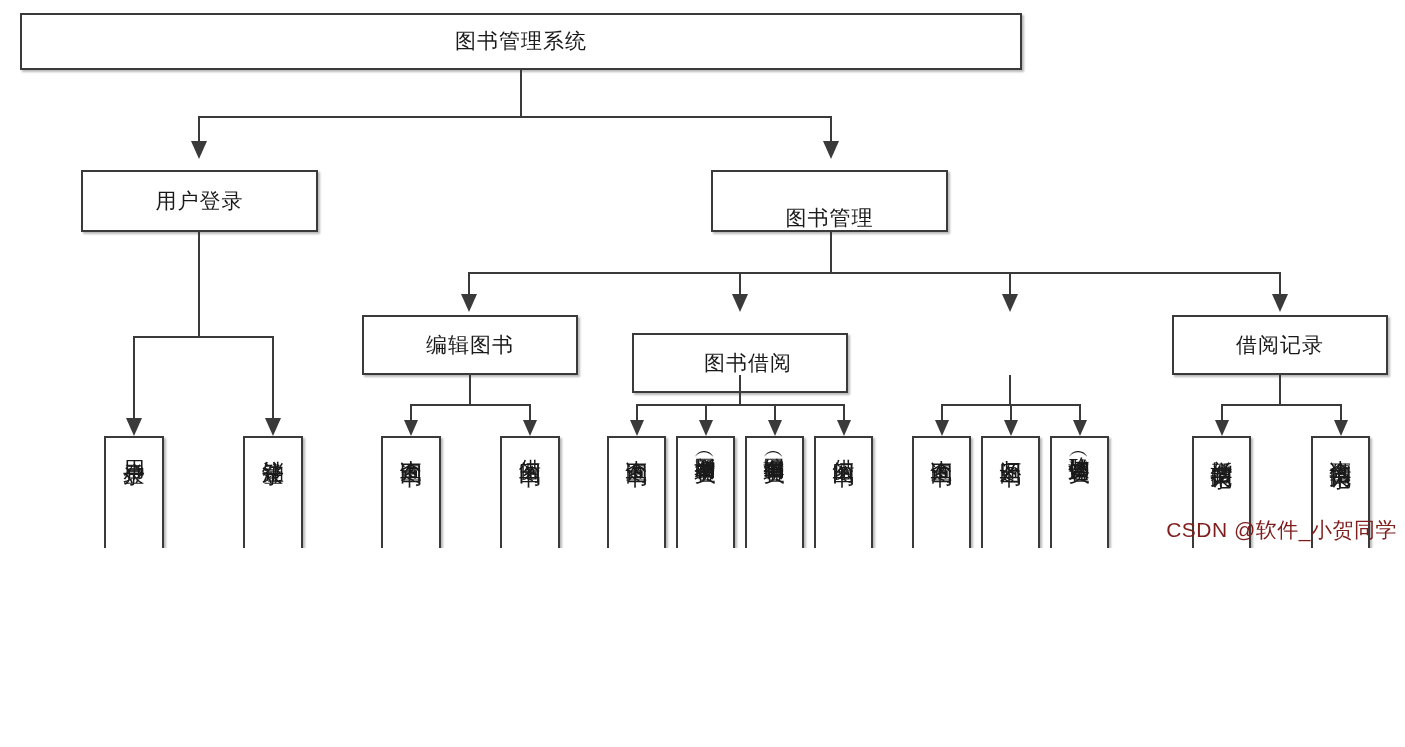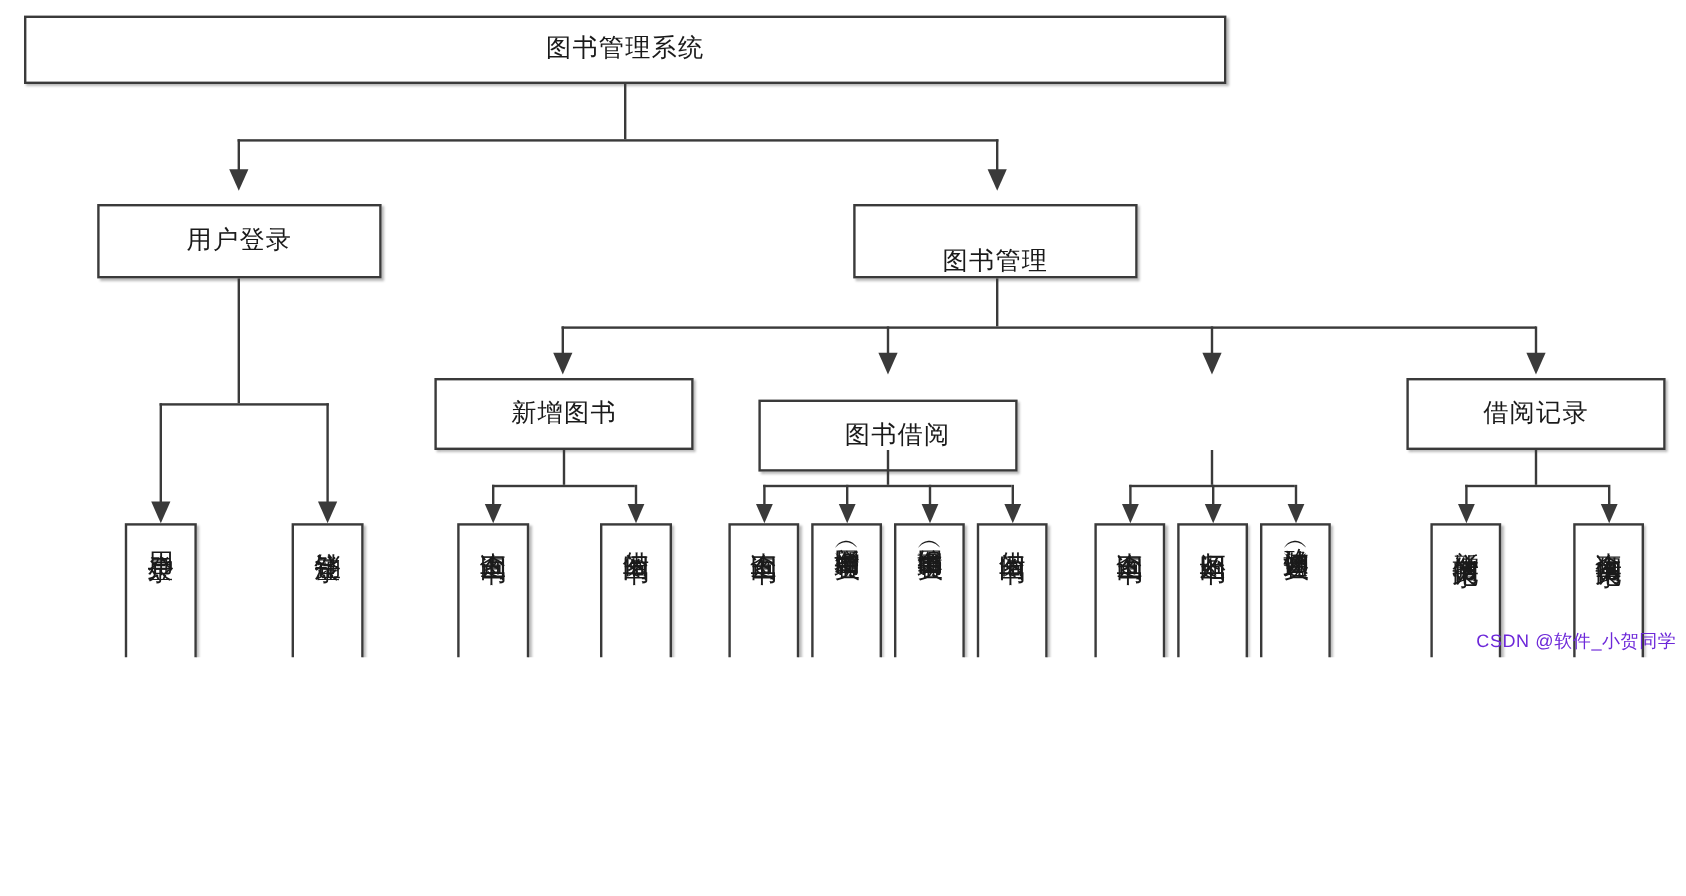--- a/index.html
+++ b/index.html
@@ -82,22 +82,22 @@
   .arrow.small {
     border-left-width: 7px;
     border-right-width: 7px;
     border-top-width: 16px;
   }
   
   #watermark {
     position: absolute;
     right: 8px;
     bottom: 4px;
-    font-size: 15px;
-    color: #6d28d9;
+    font-size: 21px;
+    color: #7f1d1d;
     white-space: nowrap;
     letter-spacing: 0.5px;
   }
 </style>
 </head>
 <body>
 
 <div id="canvas">
 
   <div class="node" style="left:20px; top:13px; width:1002px; height:57px;">
@@ -132,21 +132,21 @@
   <div class="vline" style="left:468px; top:272px; height:26px;"></div>
   <div class="arrow" style="left:461px; top:294px;"></div>
   <div class="vline" style="left:739px; top:272px; height:26px;"></div>
   <div class="arrow" style="left:732px; top:294px;"></div>
   <div class="vline" style="left:1009px; top:272px; height:26px;"></div>
   <div class="arrow" style="left:1002px; top:294px;"></div>
   <div class="vline" style="left:1279px; top:272px; height:26px;"></div>
   <div class="arrow" style="left:1272px; top:294px;"></div>
 
   <div class="node" style="left:362px; top:315px; width:216px; height:60px;">
-    <span class="label">新增图书</span>
+    <span class="label">编辑图书</span>
   </div>
   <div class="node" style="left:632px; top:333px; width:216px; height:60px;padding-left:16px;">
     <span class="label">图书借阅</span>
   </div>
   <div class="node" style="left:1172px; top:315px; width:216px; height:60px;text-align:right;">
     <span class="label">借阅记录</span>
   </div>
 
   <div class="vline" style="left:469px; top:375px; width:2px; height:29px;"></div>
   <div class="hline" style="left:410px; top:404px; width:119px;"></div>

